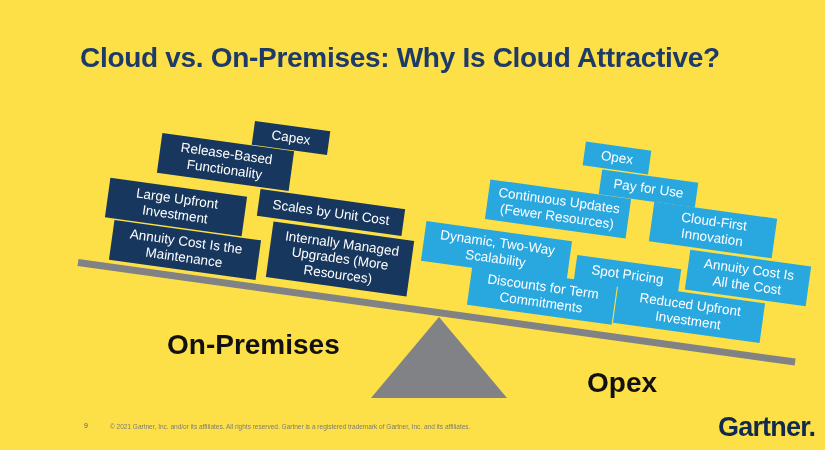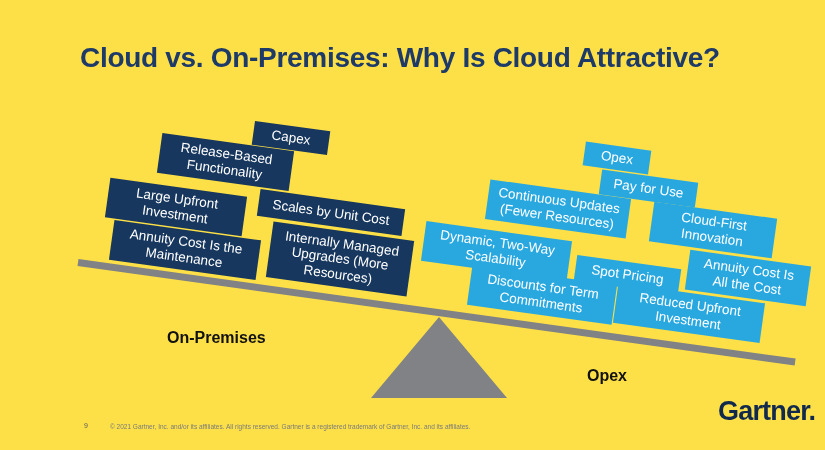--- a/index.html
+++ b/index.html
@@ -52,21 +52,21 @@
     left: 371px;
     top: 317px;
     width: 0;
     height: 0;
     border-left: 68px solid transparent;
     border-right: 68px solid transparent;
     border-bottom: 81px solid #808285;
   }
   .side-label {
     position: absolute;
-    font-size: 16px;
+    font-size: 28px;
     font-weight: bold;
     color: #111111;
     white-space: nowrap;
   }
   .side-label.left { left: 167px; top: 329px; }
   .side-label.right { left: 587px; top: 367px; }
   .footer {
     position: absolute;
     left: 0;
     bottom: 16px;
@@ -84,21 +84,21 @@
     position: absolute;
     left: 110px;
     top: 1px;
     font-size: 6.5px;
     color: #7a7a7a;
     white-space: nowrap;
   }
   .brand-logo {
     position: absolute;
     left: 718px;
-    top: 396px;
+    top: 412px;
     font-size: 27px;
     font-weight: bold;
     color: #12294e;
     letter-spacing: -0.8px;
     white-space: nowrap;
   }
 </style>
 </head>
 <body>
 

